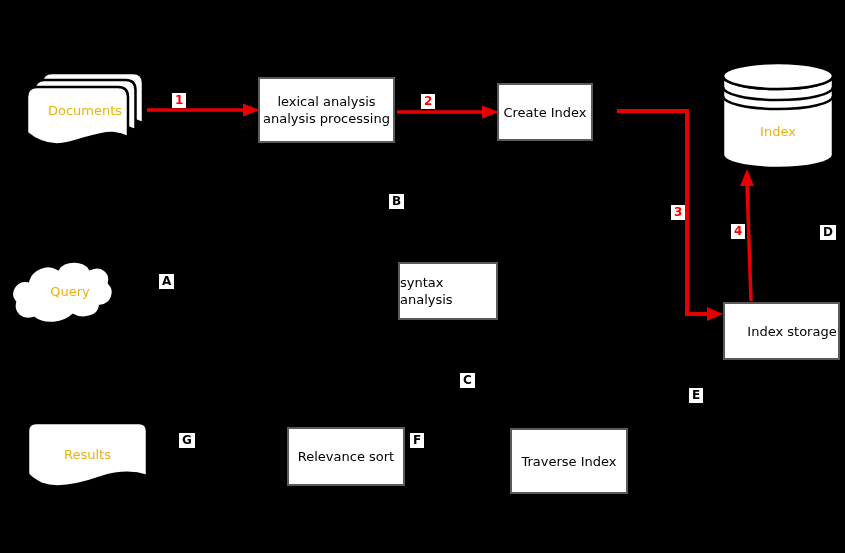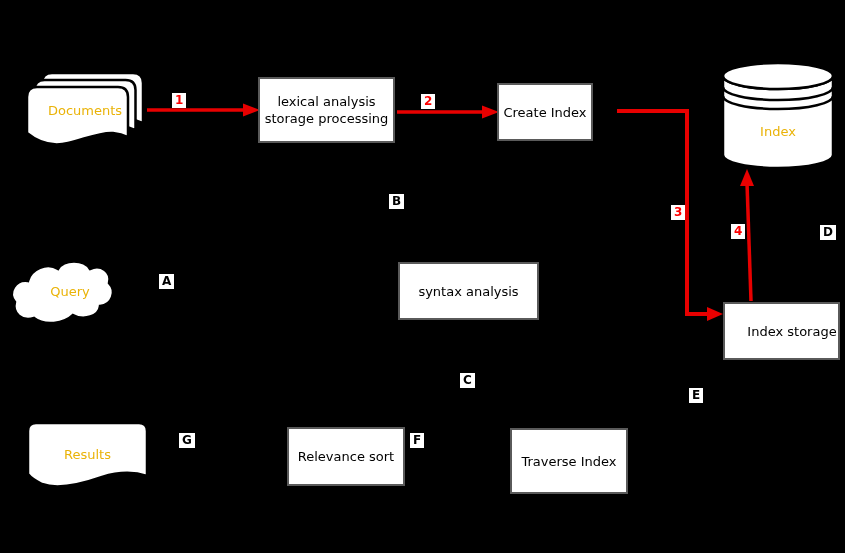--- a/index.html
+++ b/index.html
@@ -79,28 +79,28 @@
     </g>
 
     <g>
       <line x1="751" y1="301" x2="747" y2="183" stroke="#e80000" stroke-width="3.5"></line>
       <polygon points="740,186 747,169 754,186" fill="#e80000"></polygon>
     </g>
   </svg>
 
   <div class="pbox" style="left:258px;top:77px;width:137px;height:66px;">
     <span>lexical analysis</span>
-    <span>storage processing</span>
+    <span>analysis processing</span>
   </div>
 
   <div class="pbox" style="left:497px;top:83px;width:96px;height:58px;">
     <span>Create Index</span>
   </div>
 
-  <div class="pbox" style="left:398px;top:262px;width:141px;height:58px;">
+  <div class="pbox" style="left:398px;top:262px;width:100px;height:58px;">
     <span>syntax analysis</span>
   </div>
 
   <div class="pbox" style="left:723px;top:302px;width:117px;height:58px;padding-left:21px;">
     <span>Index storage</span>
   </div>
 
   <div class="pbox" style="left:259px;top:427px;width:118px;height:59px;margin-left:28px;">
     <span>Relevance sort</span>
   </div>

